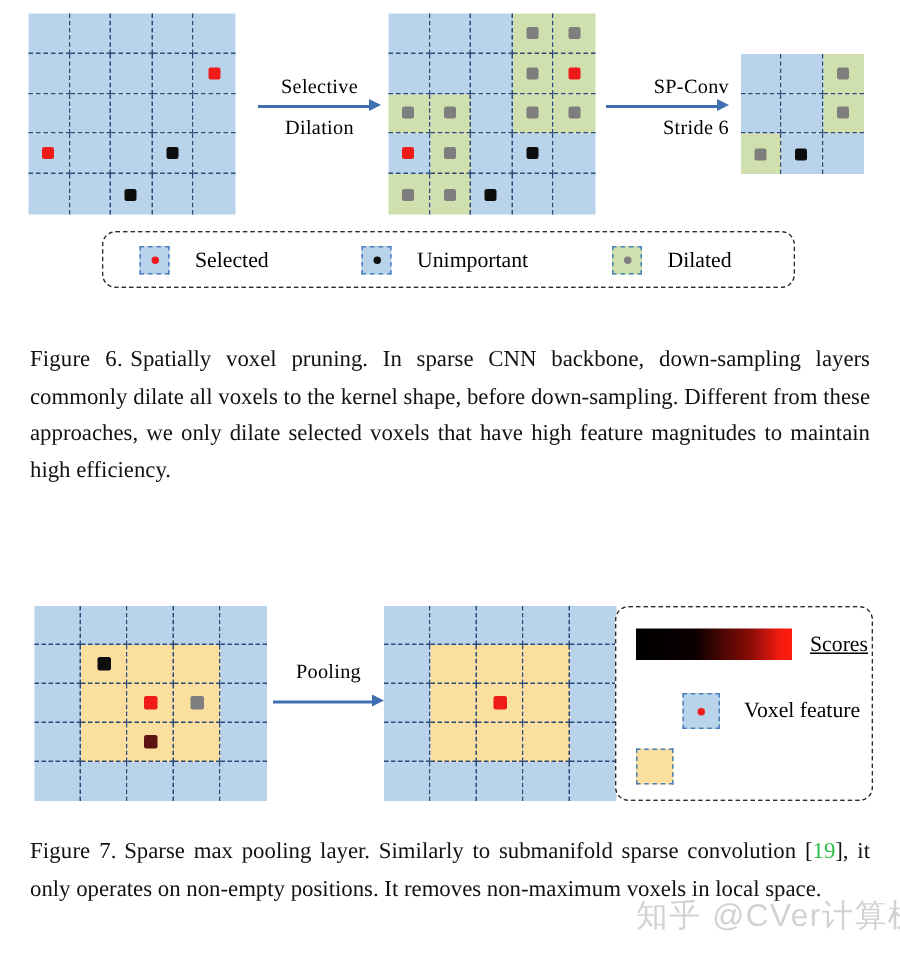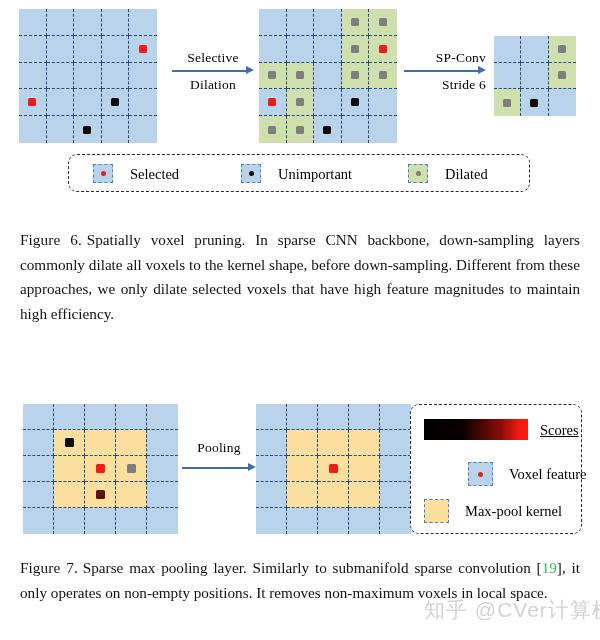--- a/index.html
+++ b/index.html
@@ -326,29 +326,28 @@
         <div class="cell blue last-row"></div>
         <div class="cell blue last-col last-row"></div>
       </div>
     </div>
 
   <div class="legend-box" id="f7-legend" style="left:410px;top:404px;width:172px;height:130px;">
     <div class="legend-row" style="position:absolute;left:13px;top:14px;text-decoration:underline;">
       <div class="scorebar"></div>
       <div class="legend-label" style="margin-left:12px;">Scores</div>
     </div>
-    <div class="legend-row" style="position:absolute;left:17px;top:57px;padding-left:40px;">
+    <div class="legend-row" style="position:absolute;left:4px;top:57px;padding-left:40px;">
       <div class="swatch blue" style="width:25px;height:24px;">
         <span class="dot red"></span>
       </div>
       <div class="legend-label" style="margin-left:16px;">Voxel feature</div>
     </div>
     <div class="legend-row" style="position:absolute;left:13px;top:94px;">
       <div class="swatch yellow" style="width:25px;height:24px;"></div>
-      <div class="legend-label" style="margin-left:16px;">Max-pool kernel</div>
     </div>
   </div>
 
   <div class="caption" style="left:20px;top:556px;width:560px;">
     <span class="lead">Figure 7.</span><span class="gap"></span><span>Sparse max pooling layer.  Similarly to submanifold sparse convolution [</span><span class="ref">19</span><span>], it only operates on non-empty positions. It removes non-maximum voxels in local space.</span>
   </div>
 
   <div class="watermark" style="left:424px;top:596px;">知乎 @CVer计算机视觉</div>
 
 </div>

